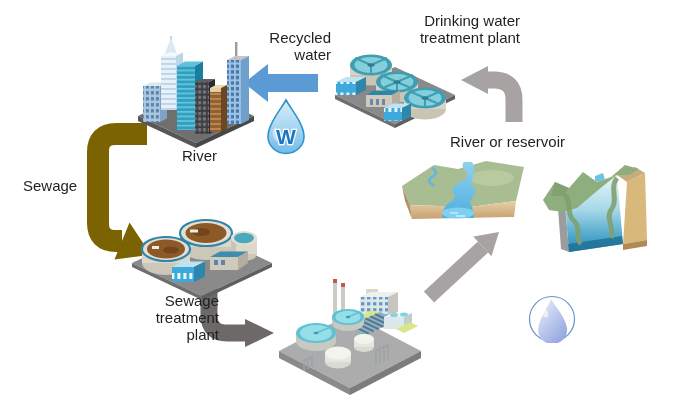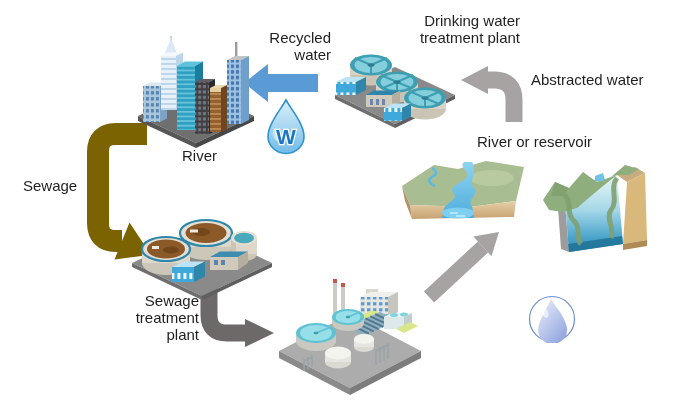--- a/index.html
+++ b/index.html
@@ -318,25 +318,24 @@
     </defs>
     <circle cx="24" cy="24" r="22.5" fill="none" stroke="#6C8FD0" stroke-width="1.2"></circle>
     <path d="M25 4 C 21 12 9 25 9 35 a14.5 14 0 0 0 29 0 C 38 25 29 12 25 4 Z" fill="url(#gDropR)" transform="rotate(-6 24 24)"></path>
     <ellipse cx="17" cy="18" rx="3" ry="5" fill="#FFFFFF" opacity="0.6" transform="rotate(-25 17 18)"></ellipse>
   </svg>
 
   <div class="lbl" style="left:267px;top:29px;width:64px">Recycled water</div>
 
   <div class="lbl" style="left:402px;top:12px;width:118px">Drinking water treatment plant</div>
 
-  <div class="lbl nowrap" style="left:531px;top:71px">Abstracted water</div>
-
-  <div class="lbl nowrap" style="left:477px;top:133px">River or reservoir</div>
+
+  <div class="lbl nowrap" style="left:450px;top:133px">River or reservoir</div>
 
   <div class="lbl nowrap" style="left:182px;top:147px">River</div>
 
   <div class="lbl nowrap" style="left:23px;top:177px">Sewage</div>
 
-  <div class="lbl" style="left:119px;top:292px;width:80px">Sewage treatment plant</div>
+  <div class="lbl" style="left:139px;top:292px;width:80px">Sewage treatment plant</div>
 
 
 
 </div>
 
 </body></html>

